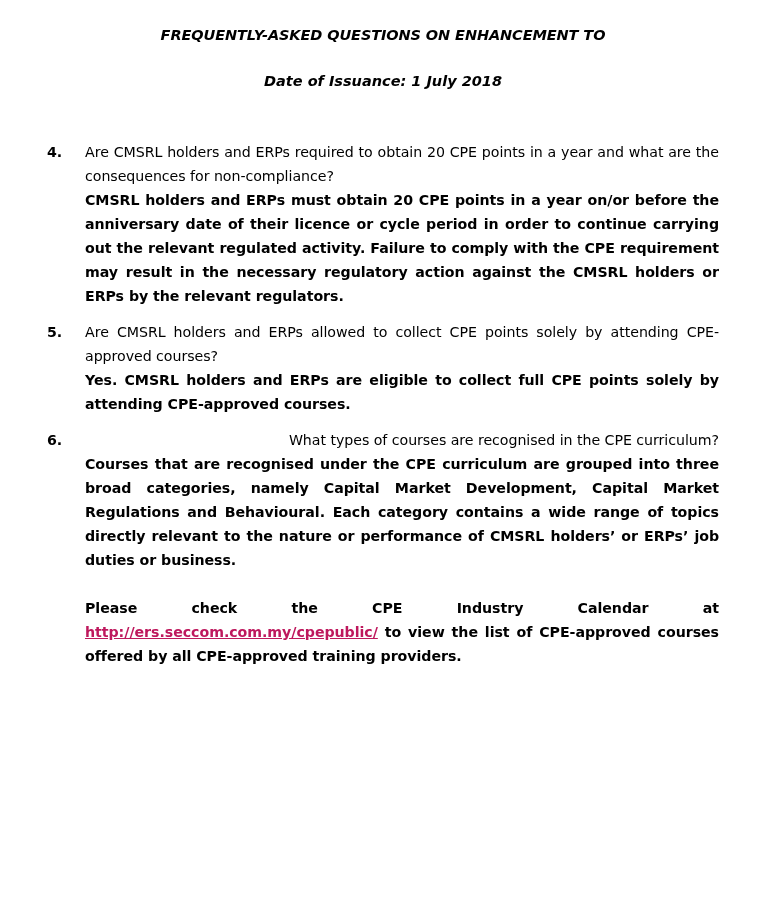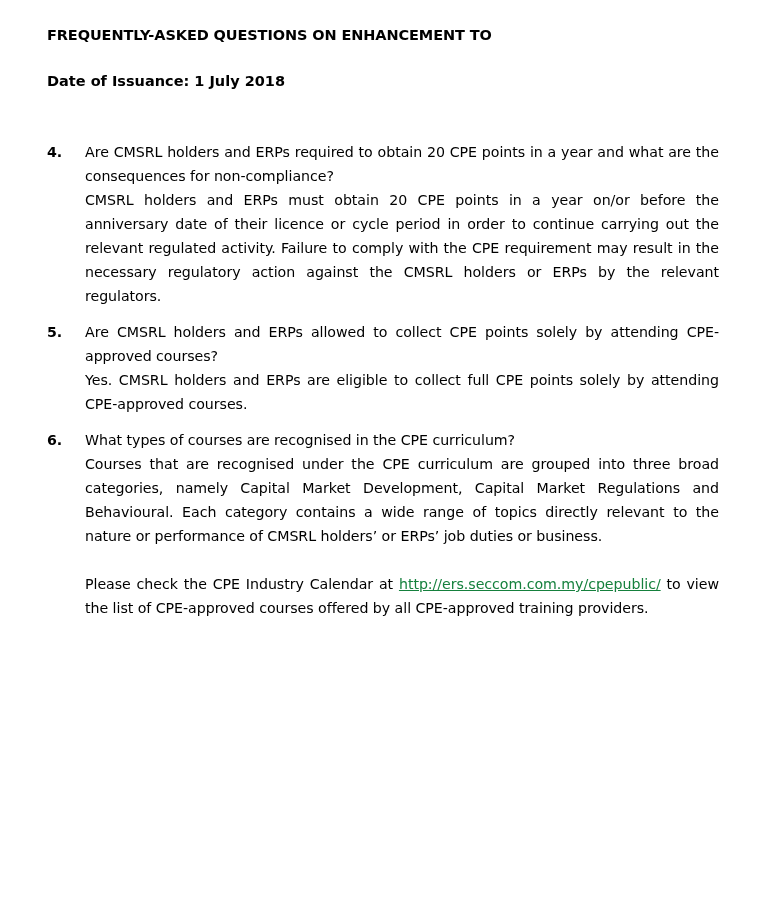--- a/index.html
+++ b/index.html
@@ -24,20 +24,22 @@
     background: #ffffff;
     overflow: hidden;
   }
 
   
   .doc-header {
     position: absolute;
     left: 47px;
     top: 24px;
     width: 672px;
+    text-align: center;
+    font-style: italic;
   }
   .title-line {
     font-size: 14.5px;
     font-weight: bold;
     line-height: 22px;
     letter-spacing: -0.1px;
     white-space: nowrap;
   }
   .date-line {
     font-size: 14.5px;
@@ -74,39 +76,39 @@
     line-height: 24px;
   }
   .q-text {
     font-size: 14.2px;
     font-weight: normal;
     line-height: 24px;
     text-align: justify;
     text-justify: inter-word;
     letter-spacing: -0.05px;
   }
-  .q-text.nojustify { text-align: left; }
+  .q-text.nojustify { text-align: right; }
 
   .answer {
     padding-left: 38px;
   }
   .answer p {
     margin: 0;
     font-size: 14.2px;
-    font-weight: normal;
+    font-weight: bold;
     line-height: 24px;
     text-align: justify;
     text-justify: inter-word;
     letter-spacing: -0.05px;
   }
   .answer p + p.spaced { margin-top: 24px; }
 
   a.doc-link,
   .doc-link {
-    color: #15803d;
+    color: #be185d;
     text-decoration: underline;
   }
 </style>
 </head>
 <body>
 
 <div class="page">
 
   <div class="doc-header">
     <div class="title-line">FREQUENTLY-ASKED QUESTIONS ON ENHANCEMENT TO</div>

